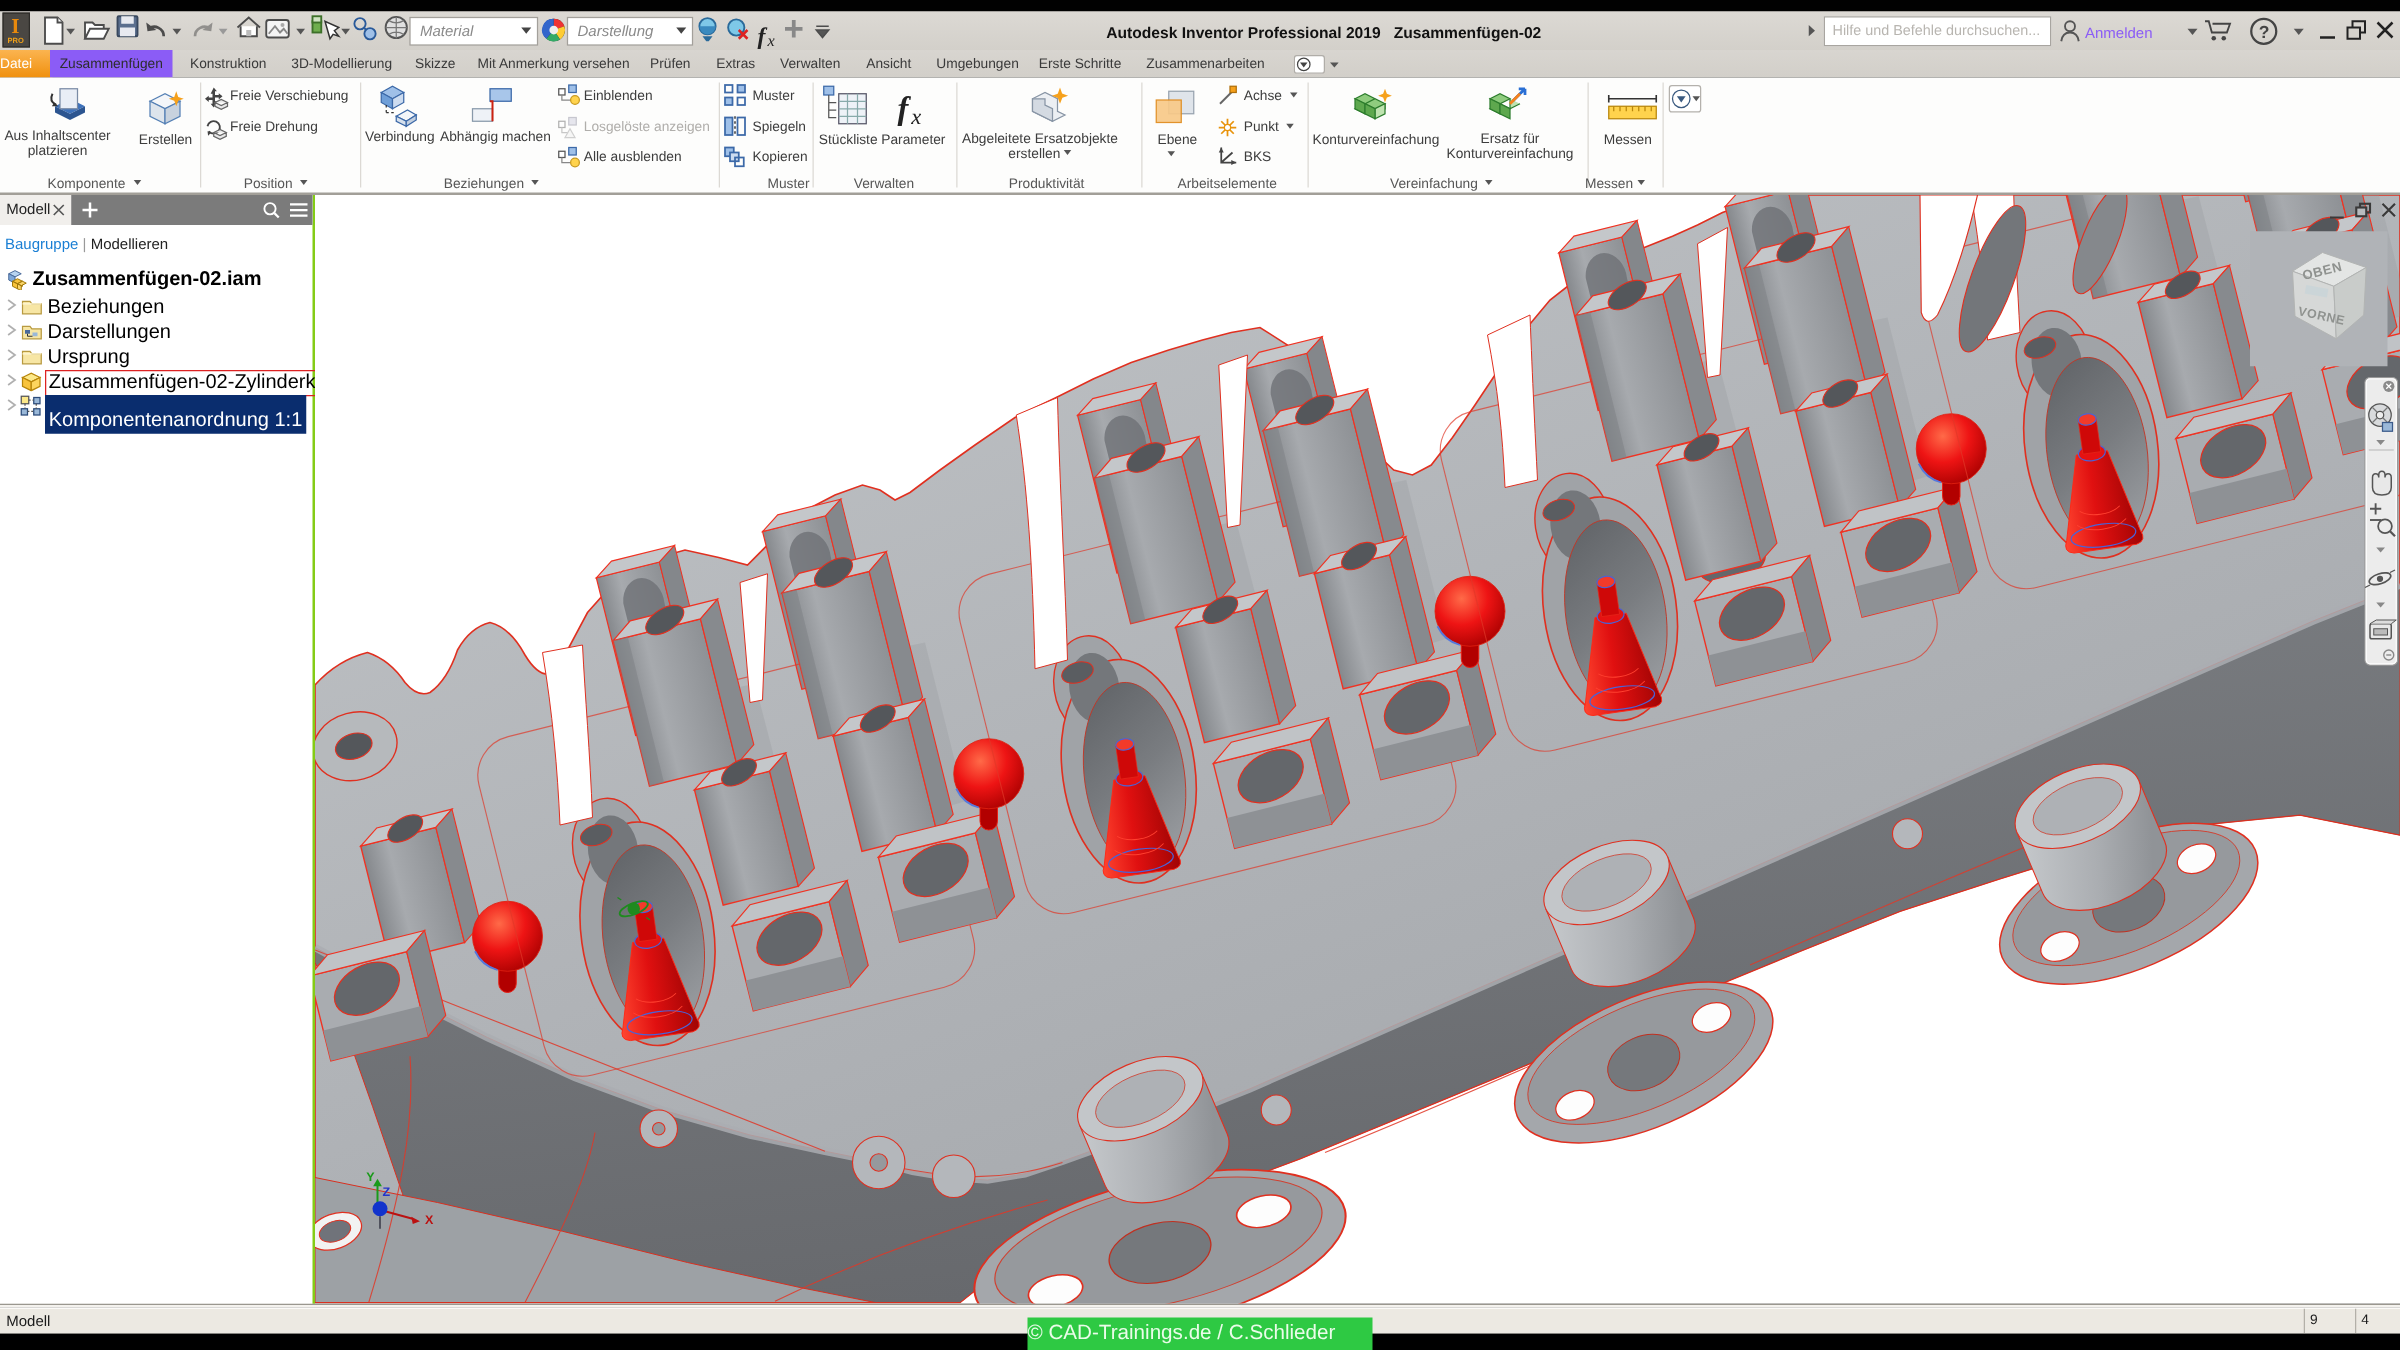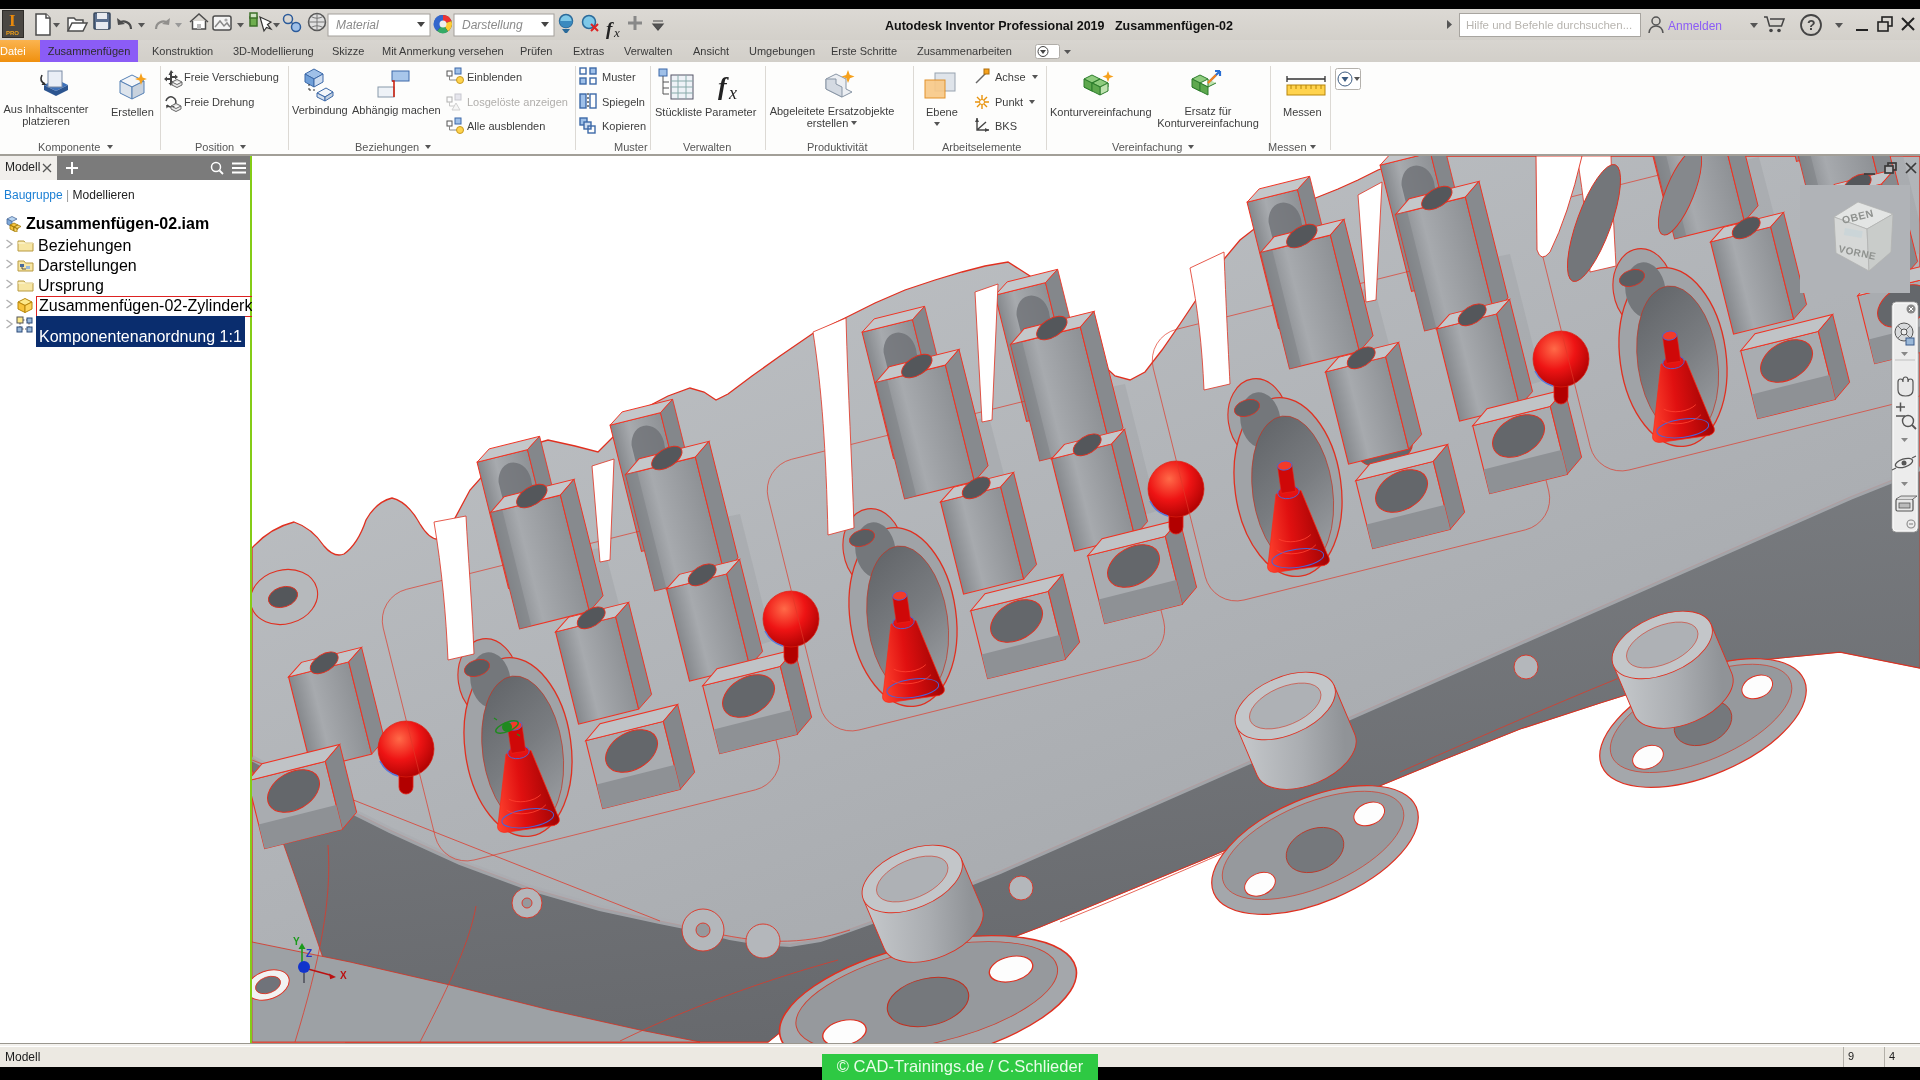--- a/index.html
+++ b/index.html
@@ -27,21 +27,21 @@
 .dar{display:inline-block;width:0;height:0;border-left:3.5px solid transparent;border-right:3.5px solid transparent;border-top:4px solid #555;vertical-align:2px}
 
 #panel{left:0;top:156px;width:252px;height:888px;background:#fff;border-right:2px solid #84cc16}
 #phead{position:absolute;left:0;top:0;width:250px;height:24px;background:#f1efec;font-size:12px;color:#222}
 #pheadDark{position:absolute;left:57px;top:0;width:193px;height:24px;background:#7b7b7b}
 .trow{position:absolute;left:0;width:248px;height:20px;font-size:16px;color:#000;white-space:nowrap}
 
 #statline{left:0;top:1043px;width:1920px;height:3px;background:#f4f2ee;border-top:1px solid #9a978f}
 #statusbar{left:0;top:1046px;width:1920px;height:21px;background:#ece9e2;border-top:1px solid #fff;font-size:12px;color:#1a1a1a}
 #blackbottom{left:0;top:1067px;width:1920px;height:13px;background:#000}
-#wm{left:822px;top:1054px;width:276px;height:26px;background:#2ec943;color:#eafce9;font-size:16.5px;text-align:center;line-height:25px;z-index:60}
+#wm{left:822px;top:1054px;width:276px;height:26px;background:#2ec943;color:#eafce9;font-size:16.5px;text-align:left;line-height:25px;z-index:60}
 .scell{position:absolute;top:0;height:20px;border-left:1px solid #b3b0a8;font-size:11px;padding:3px 0 0 4px;color:#1a1a1a}
 </style></head>
 <body>
 <div id="app" class="abs" style="left:0;top:0;width:1920px;height:1080px">
   <div id="blacktop" class="abs"></div>
   <div id="qat" class="abs"></div>
   <div id="logo" class="abs">
       <span class="i">I</span>
       <span class="pro">PRO</span>
     </div>

